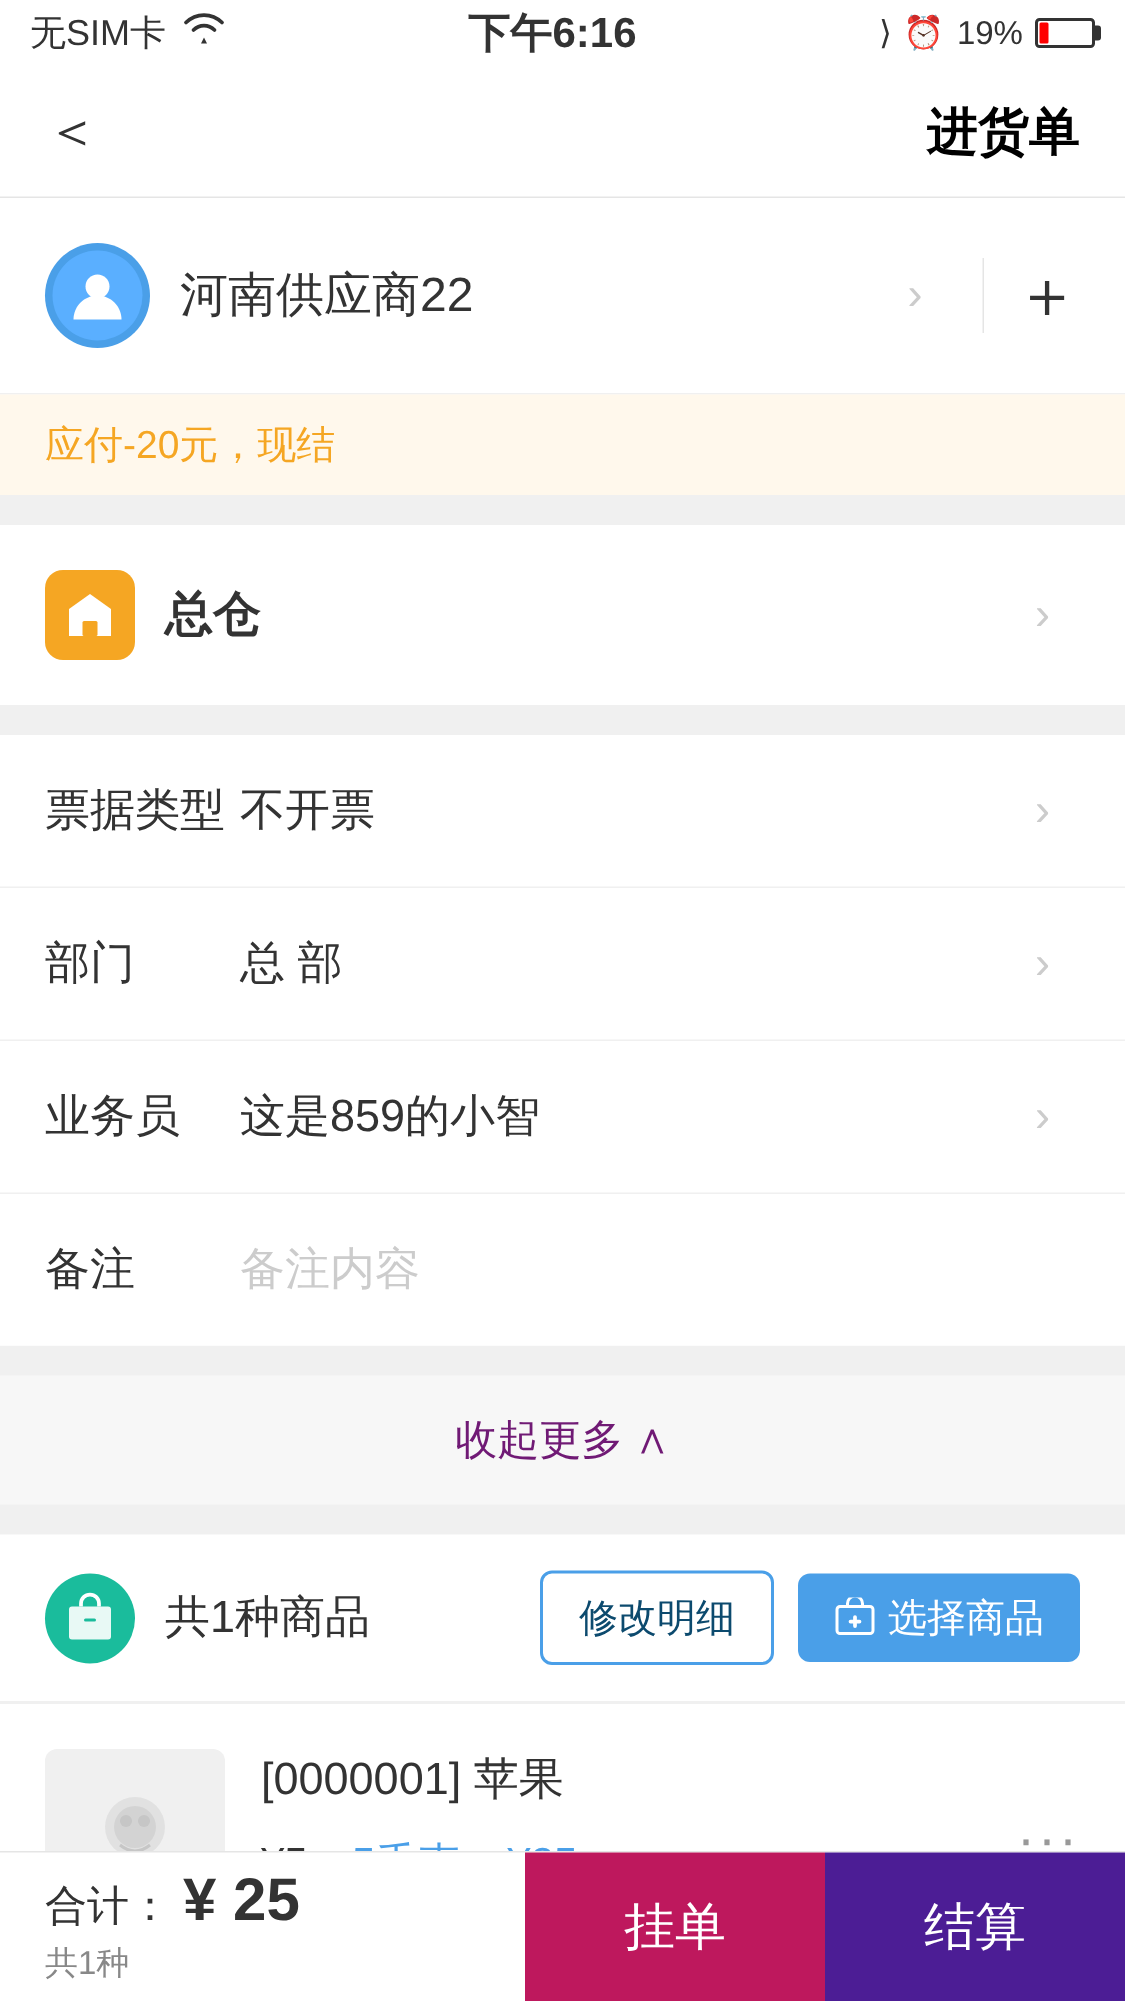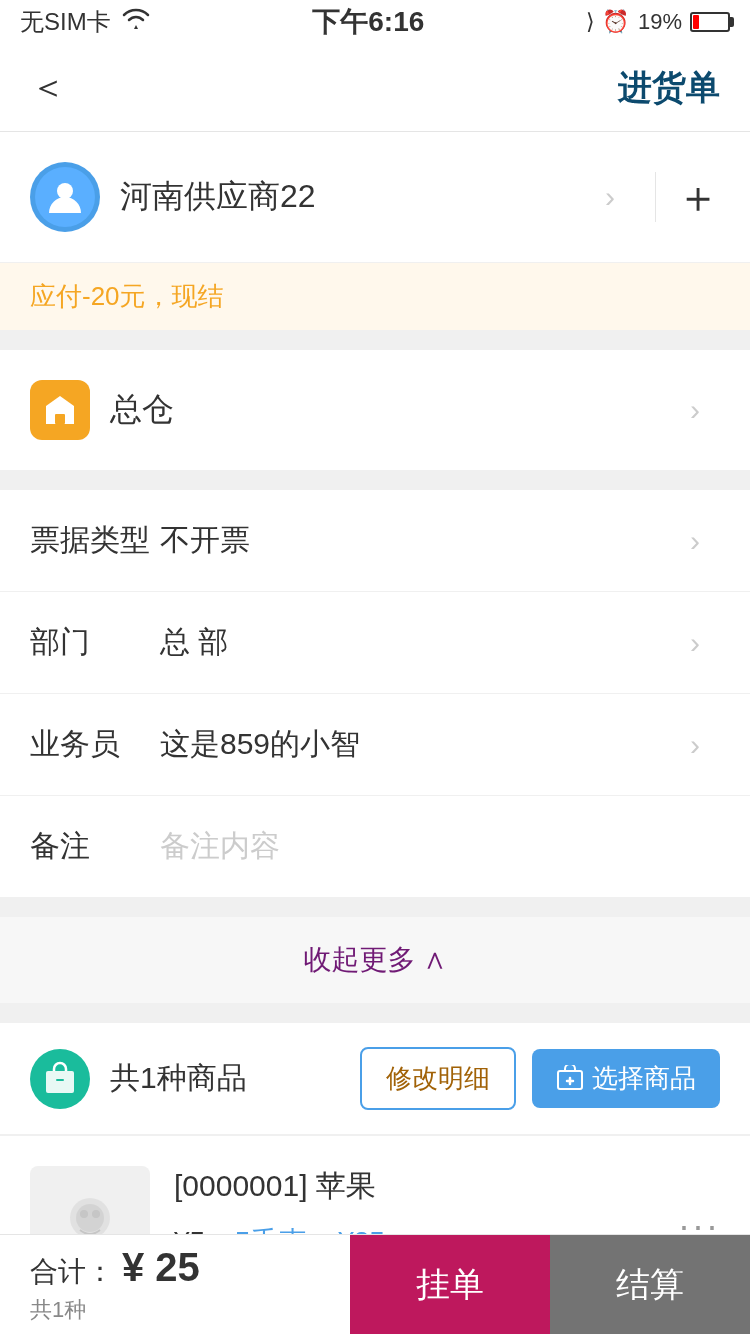--- a/index.html
+++ b/index.html
@@ -50,21 +50,21 @@
     }
     .nav-back {
       font-size: 36px;
       color: #333;
       width: 60px;
       cursor: pointer;
     }
     .nav-title {
       font-size: 34px;
       font-weight: 600;
-      color: #0c4a6e;
+      color: #000000;
     }
     .nav-action {
       font-size: 30px;
       color: #333;
       cursor: pointer;
     }
 
     
     .section {
       background: #fff;
@@ -128,20 +128,21 @@
       width: 60px; height: 60px; border-radius: 12px;
       background: #f5a623;
       display: flex; align-items: center; justify-content: center;
       margin-right: 20px;
       flex-shrink: 0;
     }
     .warehouse-name {
       flex: 1;
       font-size: 32px;
       color: #333;
+      font-weight: bold;
     }
 
     
     .form-row {
       display: flex;
       align-items: center;
       padding: 30px 30px;
       border-bottom: 1px solid #f0f0f0;
       background: #fff;
     }
@@ -189,21 +190,21 @@
       margin-right: 20px;
       flex-shrink: 0;
     }
     .products-count {
       flex: 1;
       font-size: 30px;
       color: #333;
     }
     .btn-outline {
       border: 2px solid #4a9fe8;
-      color: #a16207;
+      color: #0c4a6e;
       background: #fff;
       border-radius: 8px;
       padding: 12px 24px;
       font-size: 26px;
       cursor: pointer;
       margin-right: 16px;
     }
     .btn-primary {
       background: #4a9fe8;
       color: #fff;
@@ -299,21 +300,21 @@
       background: #be185d;
       display: flex;
       align-items: center;
       justify-content: center;
       font-size: 34px;
       color: #fff;
       cursor: pointer;
     }
     .bottom-btn-pay {
       width: 200px;
-      background: #737373;
+      background: #4c1d95;
       display: flex;
       align-items: center;
       justify-content: center;
       font-size: 34px;
       color: #fff;
       cursor: pointer;
     }
 
     
     .bottom-spacer { height: 120px; }

